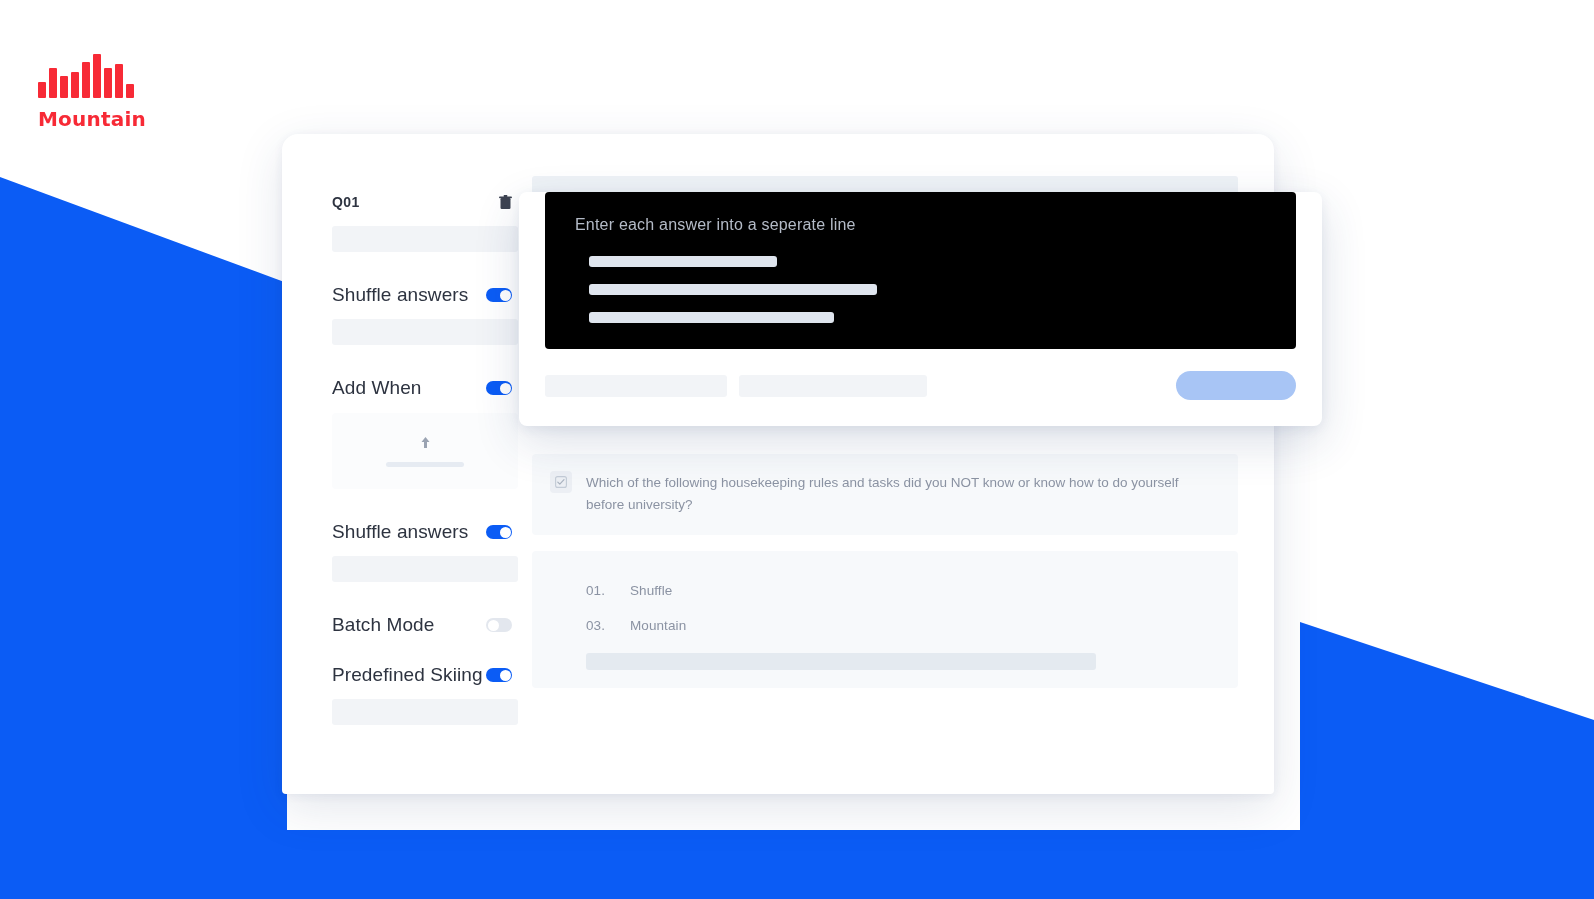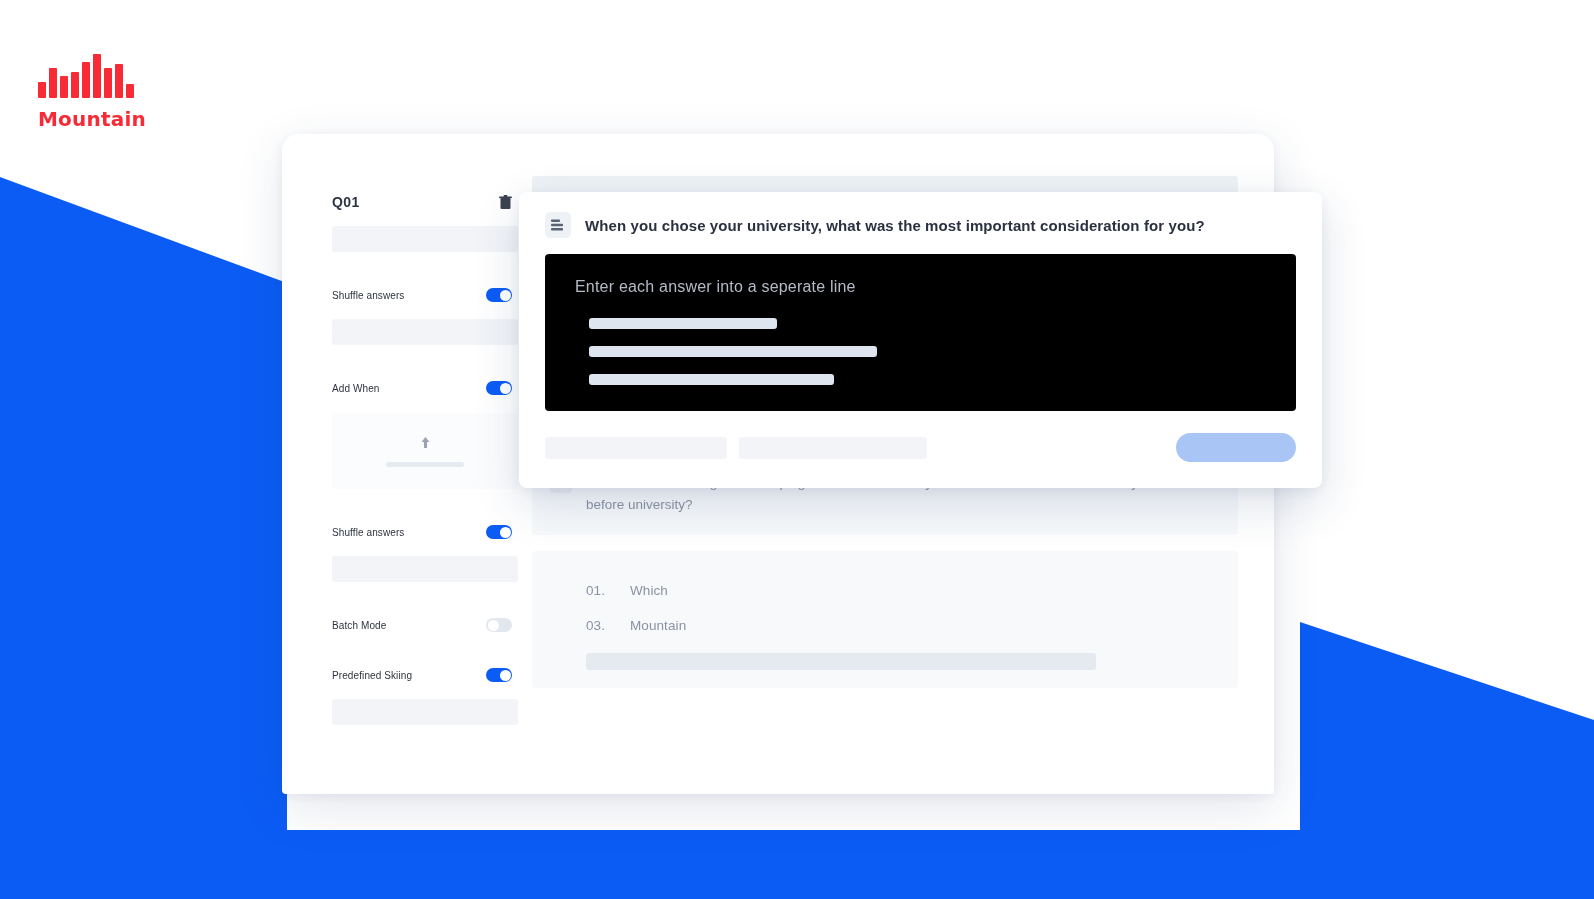--- a/index.html
+++ b/index.html
@@ -90,21 +90,21 @@
     padding-top: 15px;
   }
   .setting-row {
     display: flex;
     align-items: center;
     justify-content: space-between;
     height: 30px;
     padding-right: 6px;
   }
   .setting-label {
-    font-size: 10px;
+    font-size: 19px;
     color: #2d3340;
     letter-spacing: 0.1px;
     white-space: nowrap;
   }
   .setting-label.bold {
     font-weight: bold;
     font-size: 14px;
     letter-spacing: 0.4px;
   }
   .skeleton-field {
@@ -408,49 +408,39 @@
               </svg>
             </span>
             <span class="q-text">Which of the following housekeeping rules and tasks did you NOT know or know how to do yourself before university?</span>
           </div>
         </div>
 
         <div class="q-card">
           <div class="q-answers">
             <div class="q-answer">
               <span class="num">01.</span>
-              <span>Which</span>
+              <span>Shuffle</span>
             </div>
             <div class="q-answer">
               <span class="num">03.</span>
               <span>Mountain</span>
             </div>
             <div class="answer-skeleton"></div>
           </div>
         </div>
 
       </div>
     </div>
 
   </div>
 
 </div>
 
 <div class="modal">
 
-  <div class="modal-header">
-    <span class="modal-icon">
-      <svg width="14" height="12" viewBox="0 0 14 12">
-        <rect x="0" y="0.5" width="9" height="2.4" rx="0.8" fill="#5b6475"></rect>
-        <rect x="0" y="4.8" width="12" height="2.4" rx="0.8" fill="#5b6475"></rect>
-        <rect x="0" y="9.1" width="12" height="2.4" rx="0.8" fill="#5b6475"></rect>
-      </svg>
-    </span>
-    <span class="modal-title">When you chose your university, what was the most important consideration for you?</span>
-  </div>
 
   <div class="modal-body">
     <div class="modal-placeholder">Enter each answer into a seperate line</div>
     <div class="ans-skeleton ans-1"></div>
     <div class="ans-skeleton ans-2"></div>
     <div class="ans-skeleton ans-3"></div>
   </div>
 
   <div class="modal-footer">
     <div class="footer-ghost fg-1"></div>

